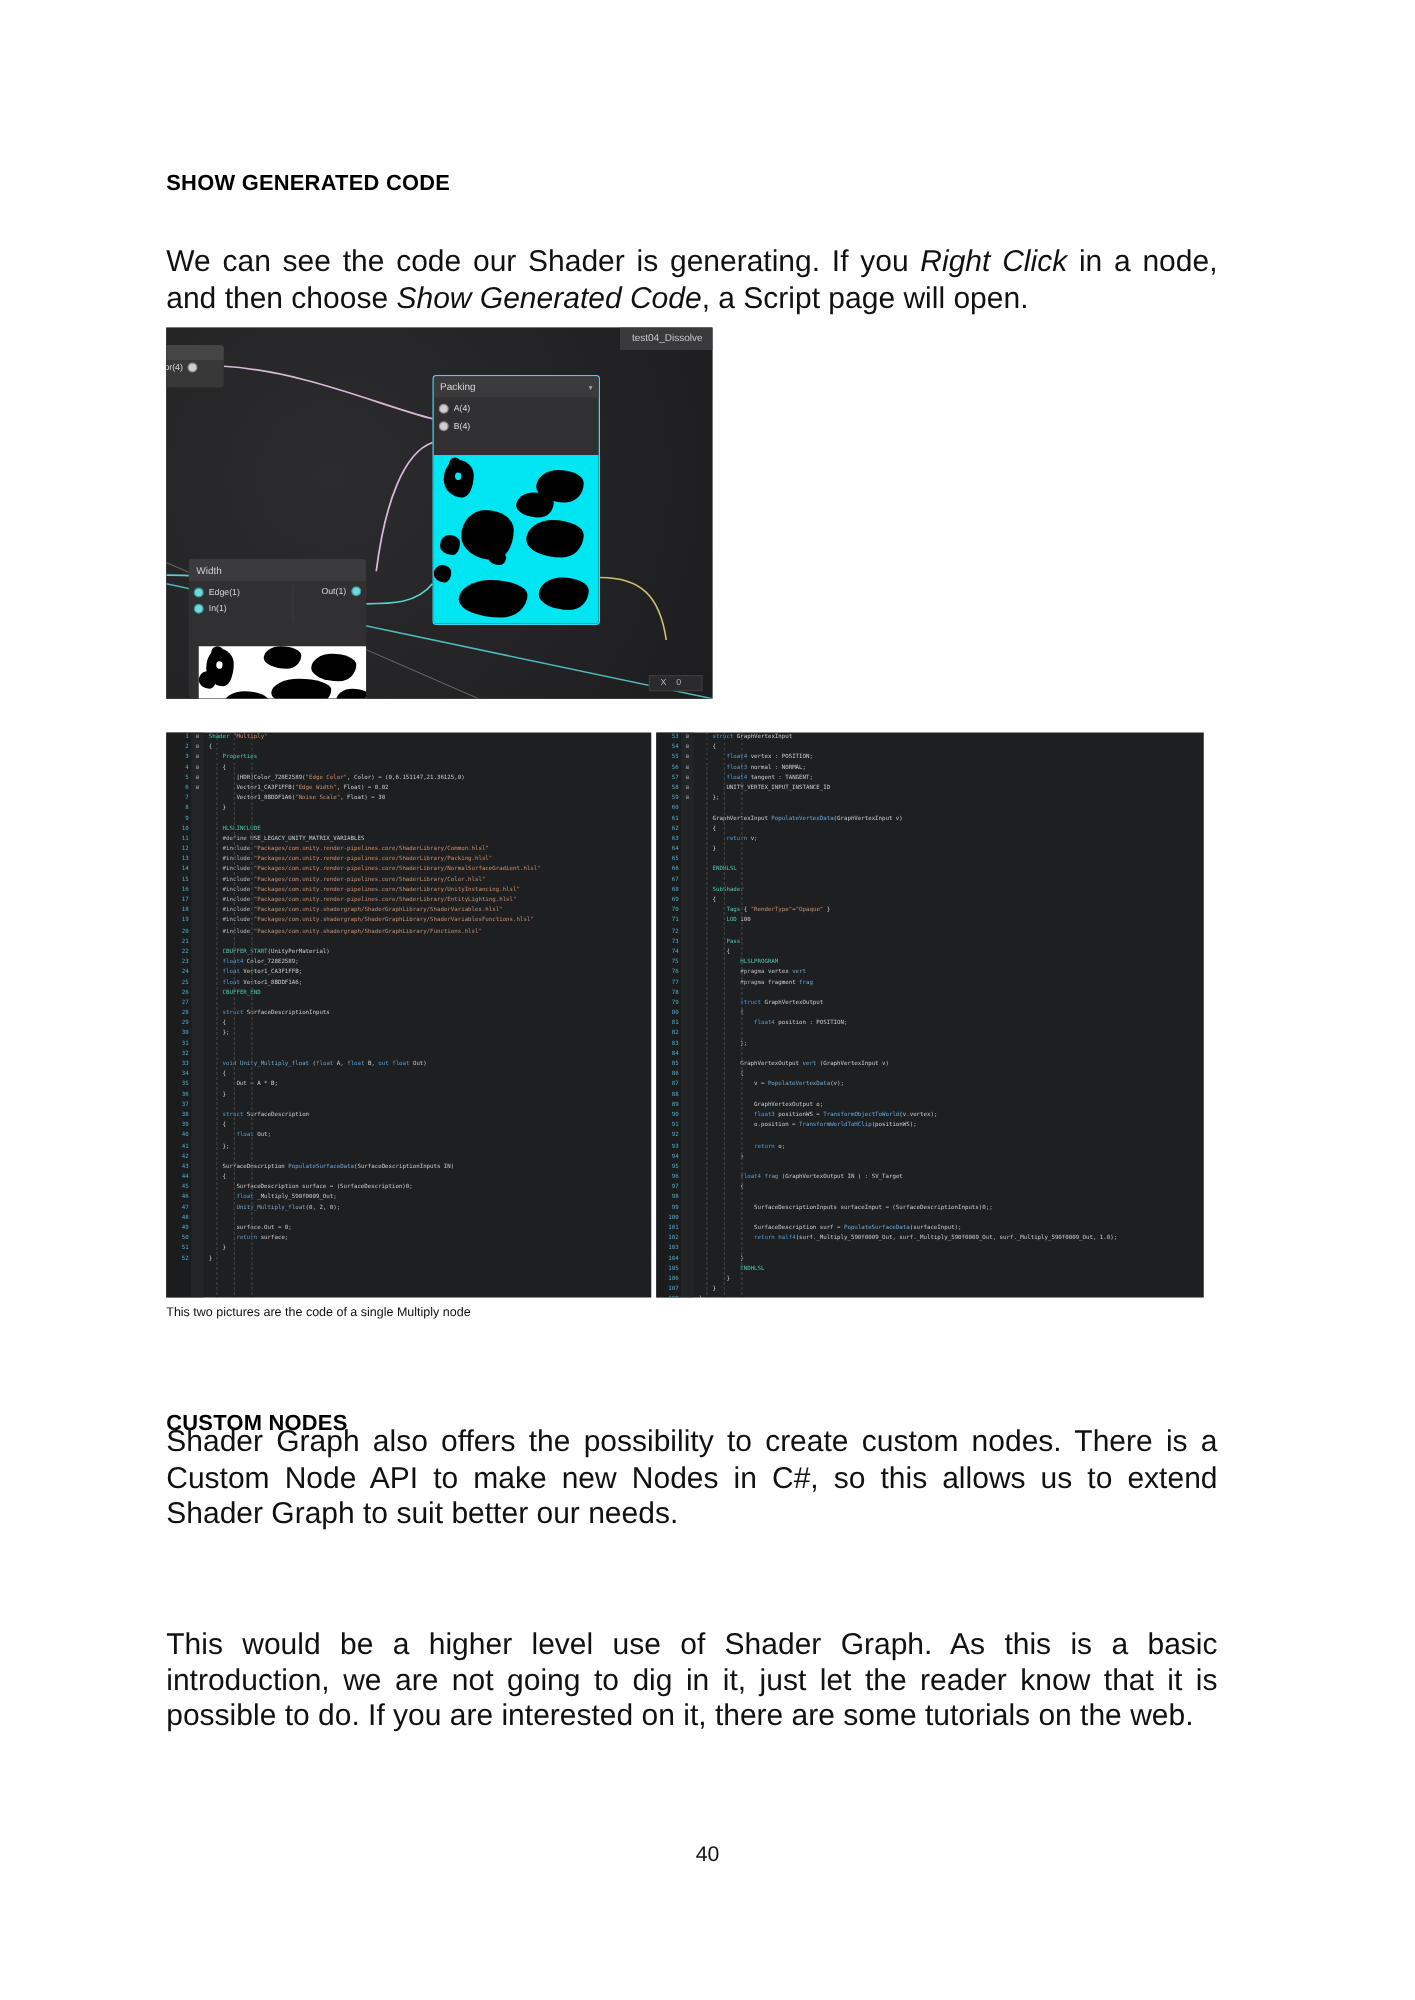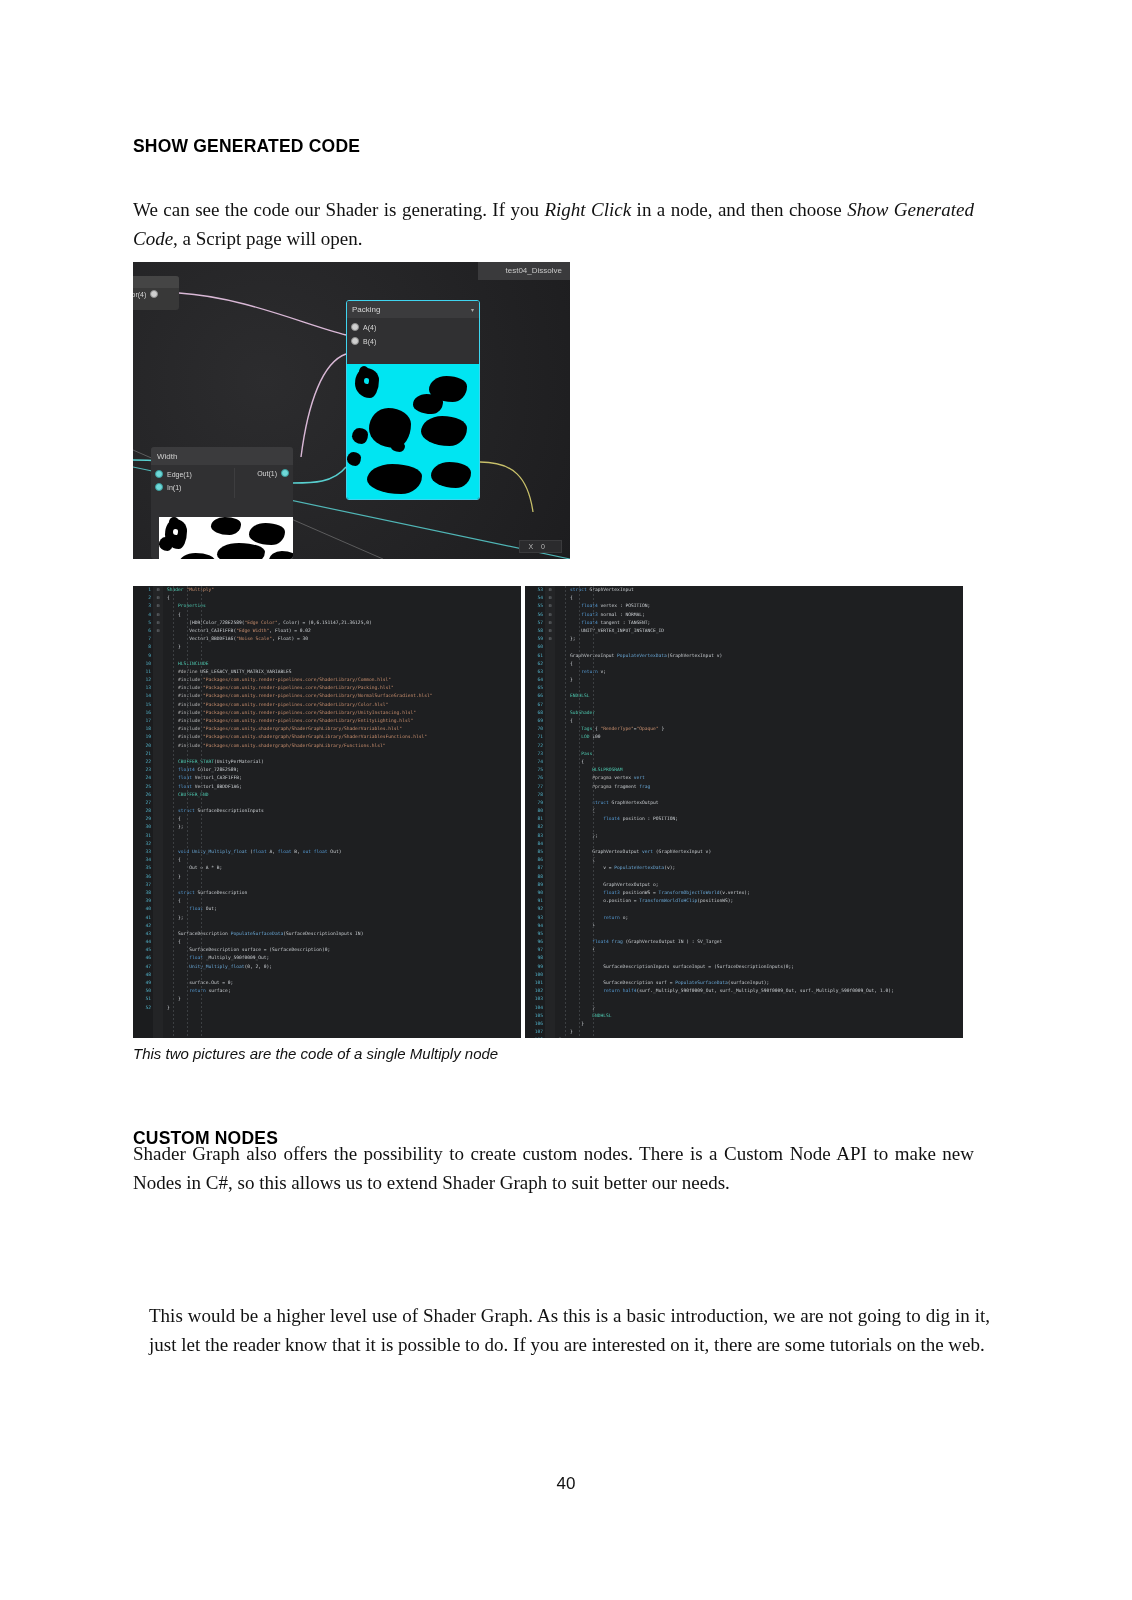--- a/index.html
+++ b/index.html
@@ -25,26 +25,25 @@
 
   
   h2.section-heading {
     font-size: 17.5px;
     font-weight: bold;
     letter-spacing: 0.2px;
     margin: 0;
     line-height: 1.2;
   }
   p.body-text {
-    font-size: 19px;
+    font-size: 24px;
     line-height: 28.5px;
     margin: 0;
     text-align: justify;
     color: #111;
-    font-family: Liberation Serif, serif;
   }
   .ital { font-style: italic; }
 
   
   #heading-show-generated { position: absolute; left: 133px; top: 136px; }
   #intro-para { position: absolute; left: 133px; top: 196px; width: 841px; }
 
   
   #sg-shot {
     position: absolute;
@@ -143,21 +142,21 @@
   }
   .node-step .preview {
     position: absolute; left: 8px; right: 0; top: 70px; bottom: 0;
     background: #ffffff;
   }
 
   
   .sg-tab {
     position: absolute; right: 0; top: 0;
     background: #3a3a3c; color: #c9c9c9;
-    font-size: 8px; padding: 4px 8px 5px 28px;
+    font-size: 8px; padding: 4px 8px 5px 10px;
   }
   .sg-xfield {
     position: absolute; right: 8px; bottom: 6px;
     background: #2b2b2d; color: #b9b9b9;
     font-size: 7px; padding: 2px 16px 2px 8px;
     border: 1px solid #3a3a3c;
     display:flex; gap:8px;
   }
 
   
@@ -212,28 +211,27 @@
   .t-fn    { color: #6aa9d8; }
   .t-str   { color: #c98f6e; }
   .t-pre   { color: #b9b9b9; }
   .indent-rail {
     position:absolute; top:0; bottom:0; width:1px;
     background: repeating-linear-gradient(to bottom, #3c3f42 0 2px, transparent 2px 4px);
   }
 
   #caption-two-pictures { position: absolute; left: 133px; top: 1045px; }
   .caption {
-    font-size: 15px;
-    font-style: italic;
+    font-size: 10px;
     color: #111;
   }
 
   #heading-custom-nodes { position: absolute; left: 133px; top: 1128px; }
   #para-custom-1 { position: absolute; left: 133px; top: 1140px; width: 841px; }
-  #para-custom-2 { position: absolute; left: 149px; top: 1302px; width: 841px; }
+  #para-custom-2 { position: absolute; left: 133px; top: 1302px; width: 841px; }
 
   #page-number {
     position: absolute;
     left: 0; top: 1474px;
     width: 1132px;
     text-align: center;
     font-size: 17px;
     color: #111;
   }
 </style>

